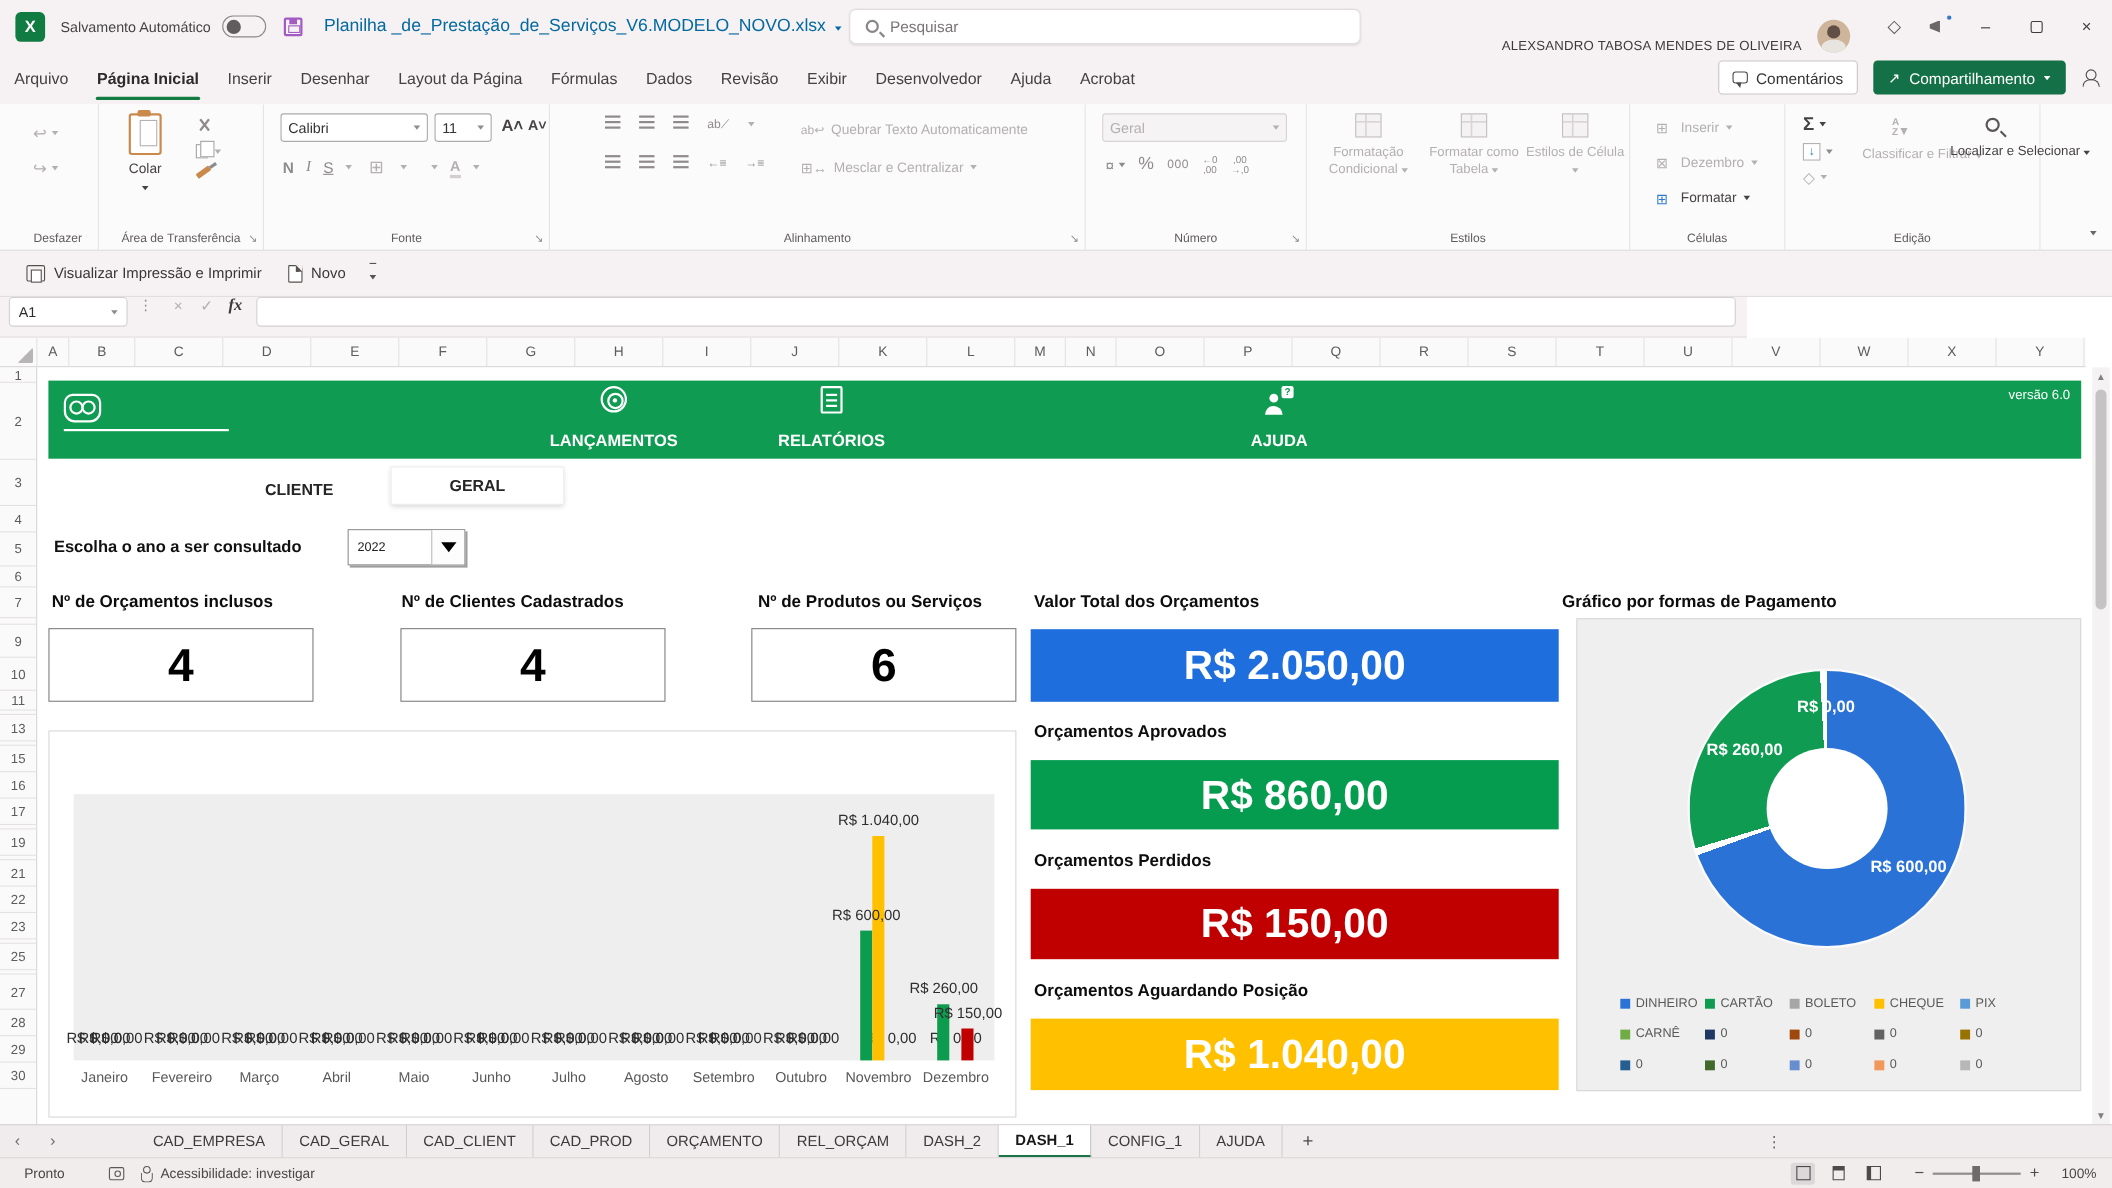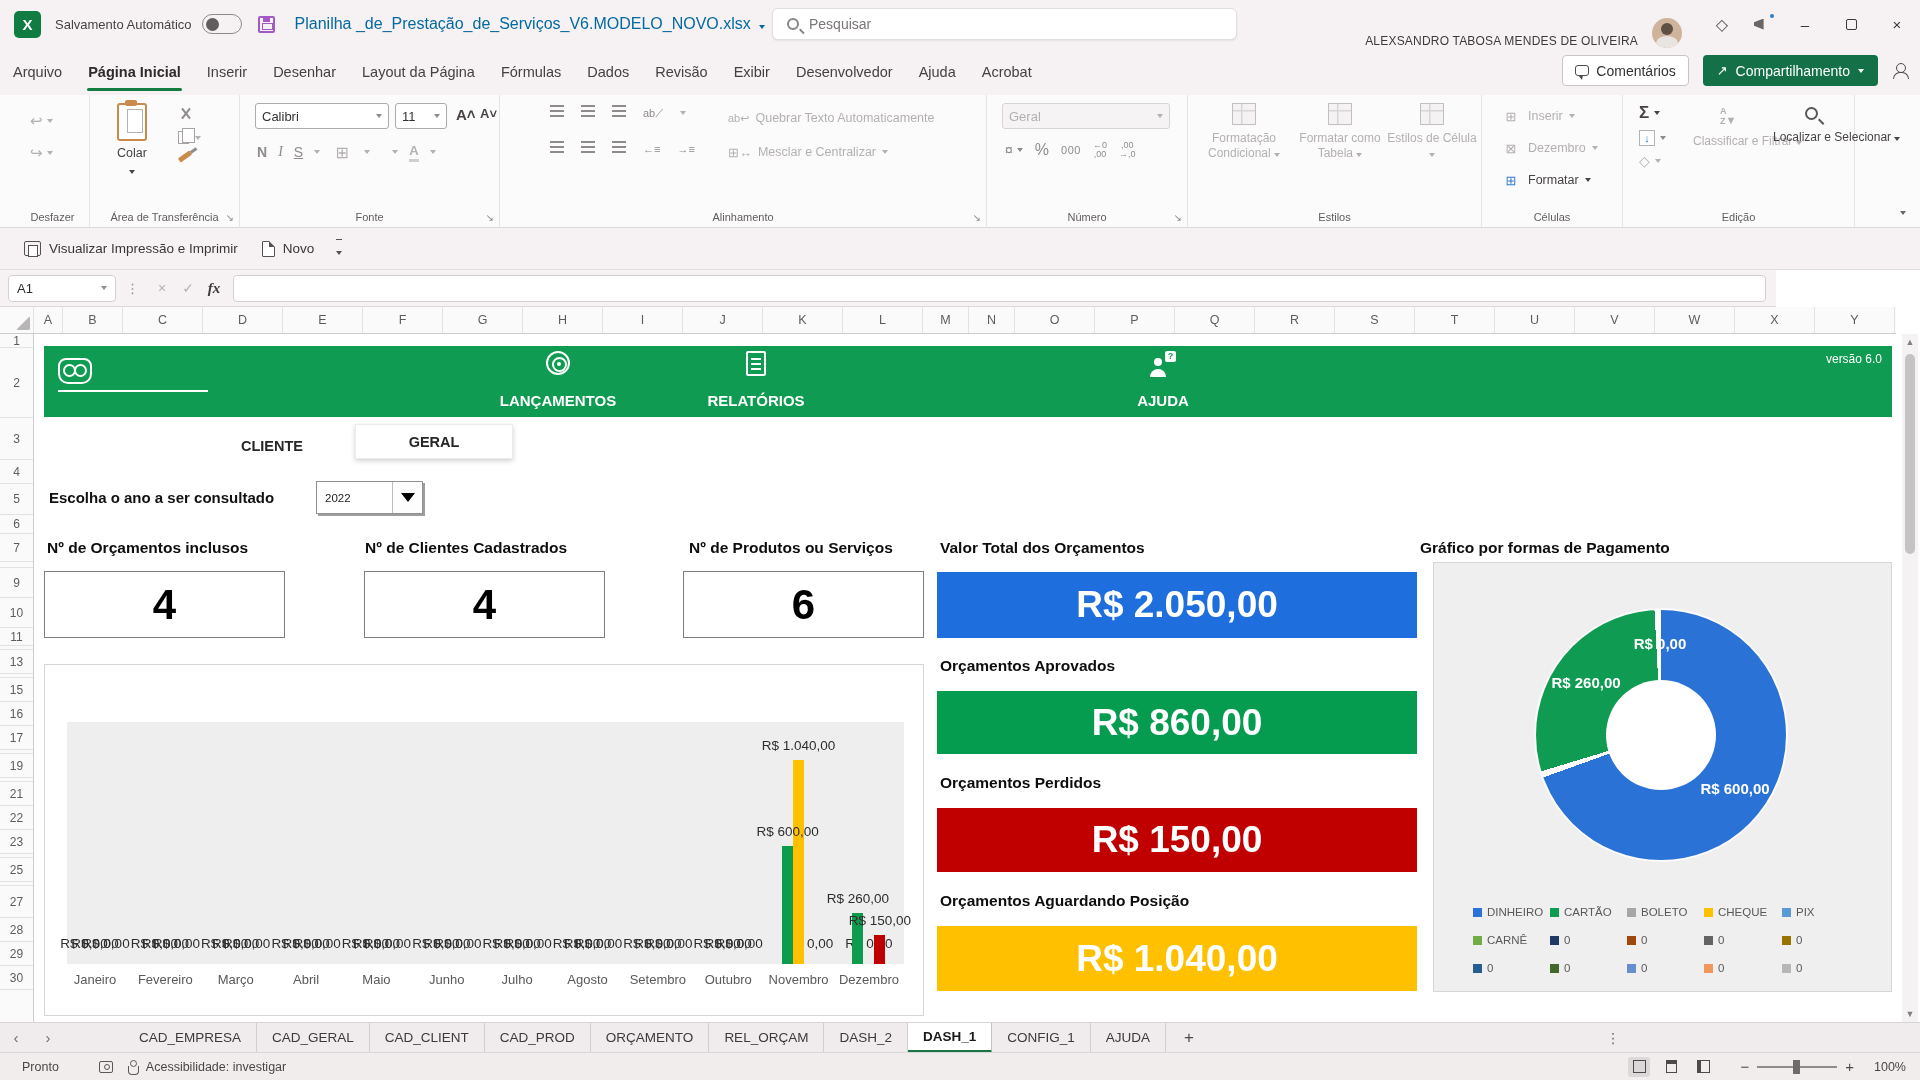--- a/index.html
+++ b/index.html
@@ -90,21 +90,21 @@
   #ribbon-collapse { position:absolute; right:14px; bottom:8px; color:#6b6769; }
 
   
   #qat { position:absolute; left:0; top:228px; width:1920px; height:42px; background:#f6f1f2; border-bottom:1px solid #e2dddf; display:flex; align-items:center; }
   .qat-item { display:flex; align-items:center; gap:8px; font-size:13.5px; color:#3a3637; margin-left:24px; }
   .i-printprev { width:17px; height:15px; border:1.5px solid #55514f; border-radius:2px; position:relative; }
   .i-printprev::after { content:""; position:absolute; left:3px; top:3px; width:8px; height:10px; background:#fff; border:1px solid #55514f; }
   .i-newdoc { width:13px; height:16px; border:1.5px solid #55514f; border-radius:1px; position:relative; background:#fff; }
   .i-newdoc::after { content:""; position:absolute; right:-1px; top:-1px; border:3.5px solid #f6f1f2; border-left-color:#55514f; border-bottom-color:#55514f; }
   .qat-custom { margin-left:22px; color:#565254; border-top:1.5px solid #565254; padding-top:1px; }
-  #fbar { position:absolute; left:0; top:270px; width:1776px; height:37px; background:#f6f1f2; border-bottom:1px solid #dcd8d9; display:flex; align-items:center; }
+  #fbar { position:absolute; left:0; top:270px; width:1588px; height:37px; background:#f6f1f2; border-bottom:1px solid #dcd8d9; display:flex; }
   #namebox { width:108px; height:27px; background:#fff; border:1px solid #d4d0d1; border-radius:4px; margin-left:8px; display:flex; align-items:center; justify-content:space-between; padding:0 8px; font-size:13px; color:#2f2b2d; }
   .fb-dots { color:#8d898b; font-size:13px; margin:0 10px; }
   .fb-btn { color:#b4b0b2; font-size:14px; width:26px; text-align:center; }
   .fb-fx { color:#3e3a3c; font-style:italic; font-weight:bold; font-family:"Liberation Serif", serif; font-size:15px; }
   #formula-input { flex:1; height:27px; background:#fff; border:1px solid #d4d0d1; border-radius:4px; margin:0 10px 0 6px; font-size:13px; padding:0 8px; color:#333; }
 
   
   #colhdrs { position:absolute; left:0; top:307px; height:27px; width:1896px; background:#fbfafa; border-bottom:1px solid #cfcccd; display:flex; }
   .colhdr { border-right:1px solid #e4e1e2; font-size:12.5px; color:#5e5b5c; display:flex; align-items:center; justify-content:center; height:100%; }
   #corner { position:relative; }

